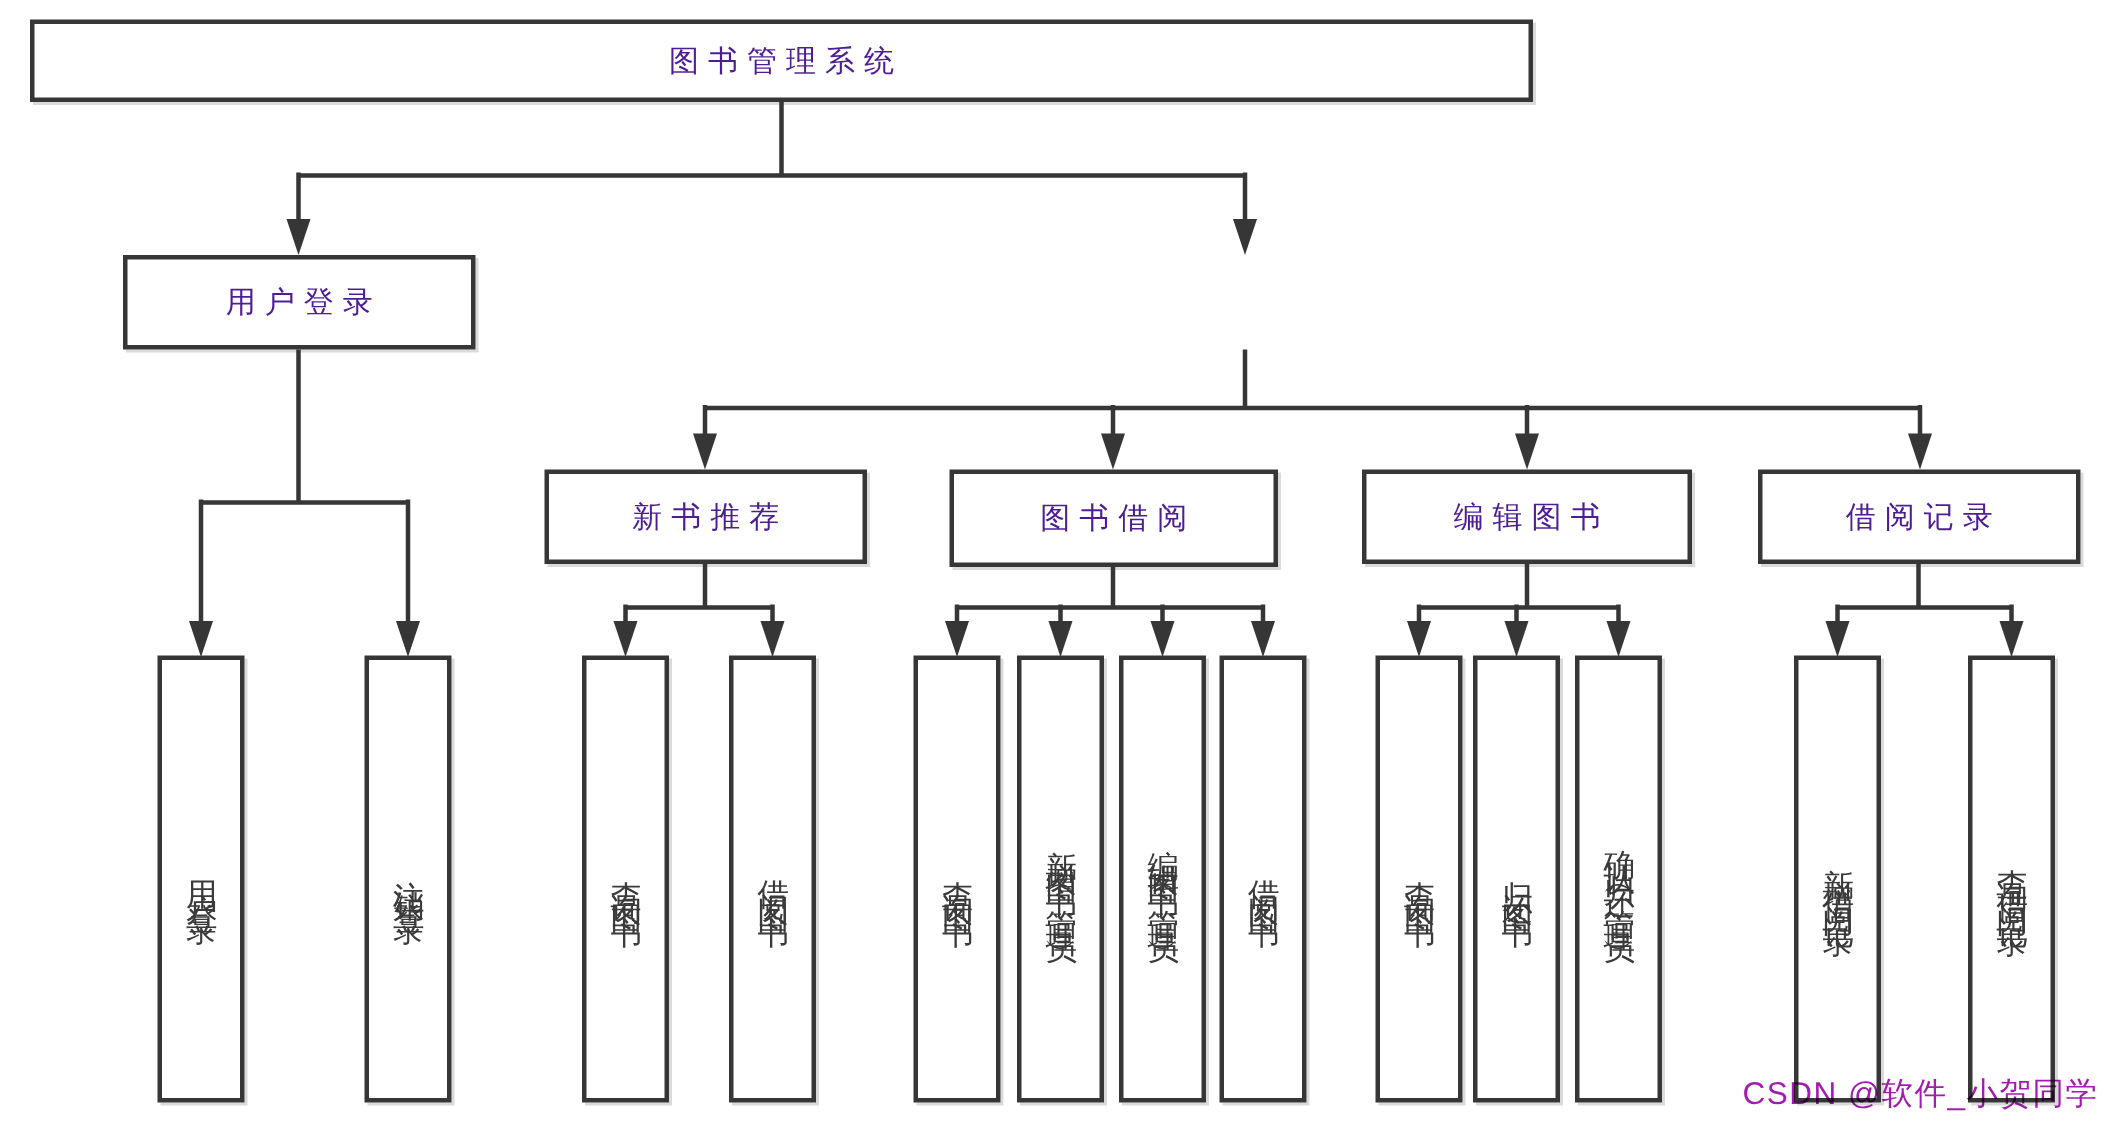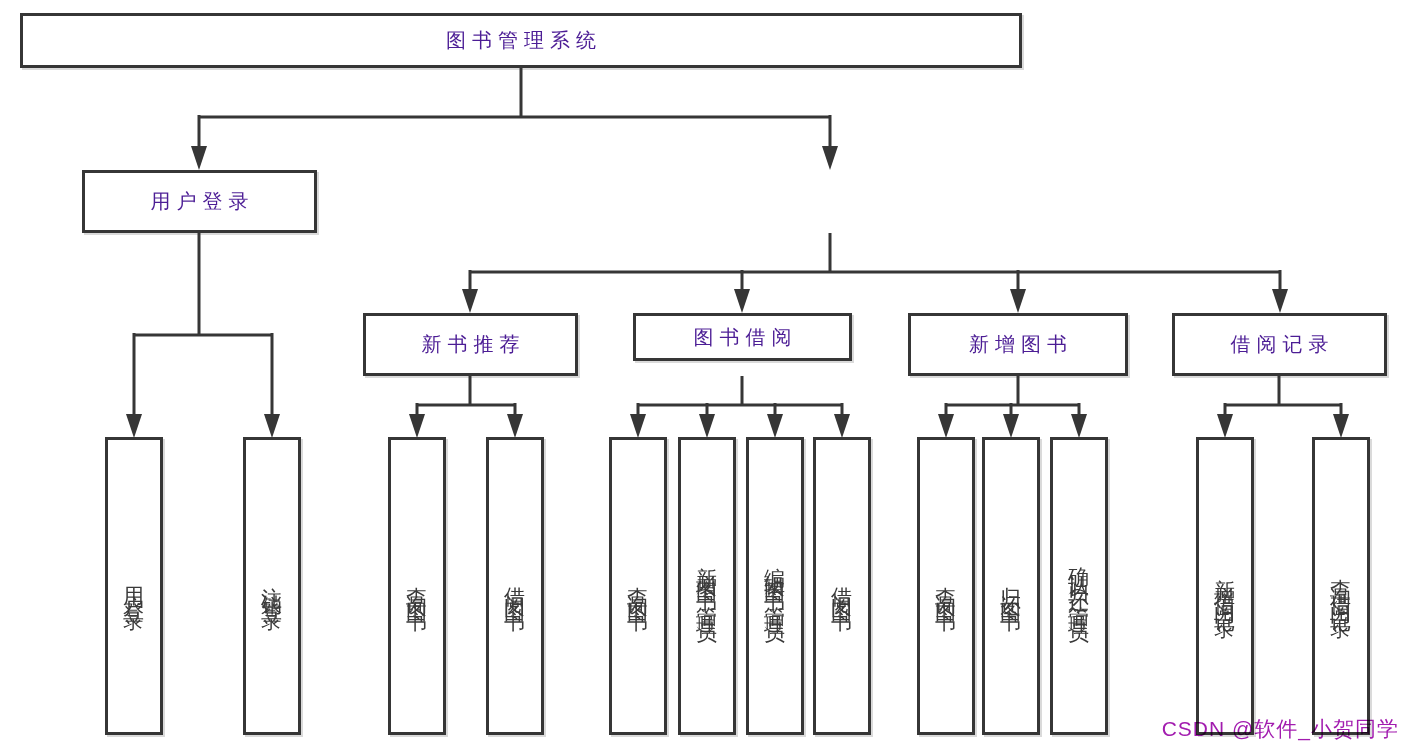--- a/index.html
+++ b/index.html
@@ -32,25 +32,25 @@
     <span class="hlabel">图书管理系统</span>
   </div>
 
   <div class="box" style="left:82px;top:170px;width:235px;height:63px;">
     <span class="hlabel">用户登录</span>
   </div>
 
   <div class="box" style="left:363px;top:313px;width:215px;height:63px;">
     <span class="hlabel">新书推荐</span>
   </div>
-  <div class="box" style="left:633px;top:313px;width:219px;height:48px;">
+  <div class="box" style="left:633px;top:313px;width:219px;height:65px;">
     <span class="hlabel">图书借阅</span>
   </div>
   <div class="box" style="left:908px;top:313px;width:220px;height:63px;">
-    <span class="hlabel">新增图书</span>
+    <span class="hlabel">编辑图书</span>
   </div>
   <div class="box" style="left:1172px;top:313px;width:215px;height:63px;">
     <span class="hlabel">借阅记录</span>
   </div>
 
   <div class="box" style="left:105px;top:437px;width:58px;height:298px;">
     <span class="vlabel">用户登录</span>
   </div>
   <div class="box" style="left:243px;top:437px;width:58px;height:298px;">
     <span class="vlabel">注销登录</span>

